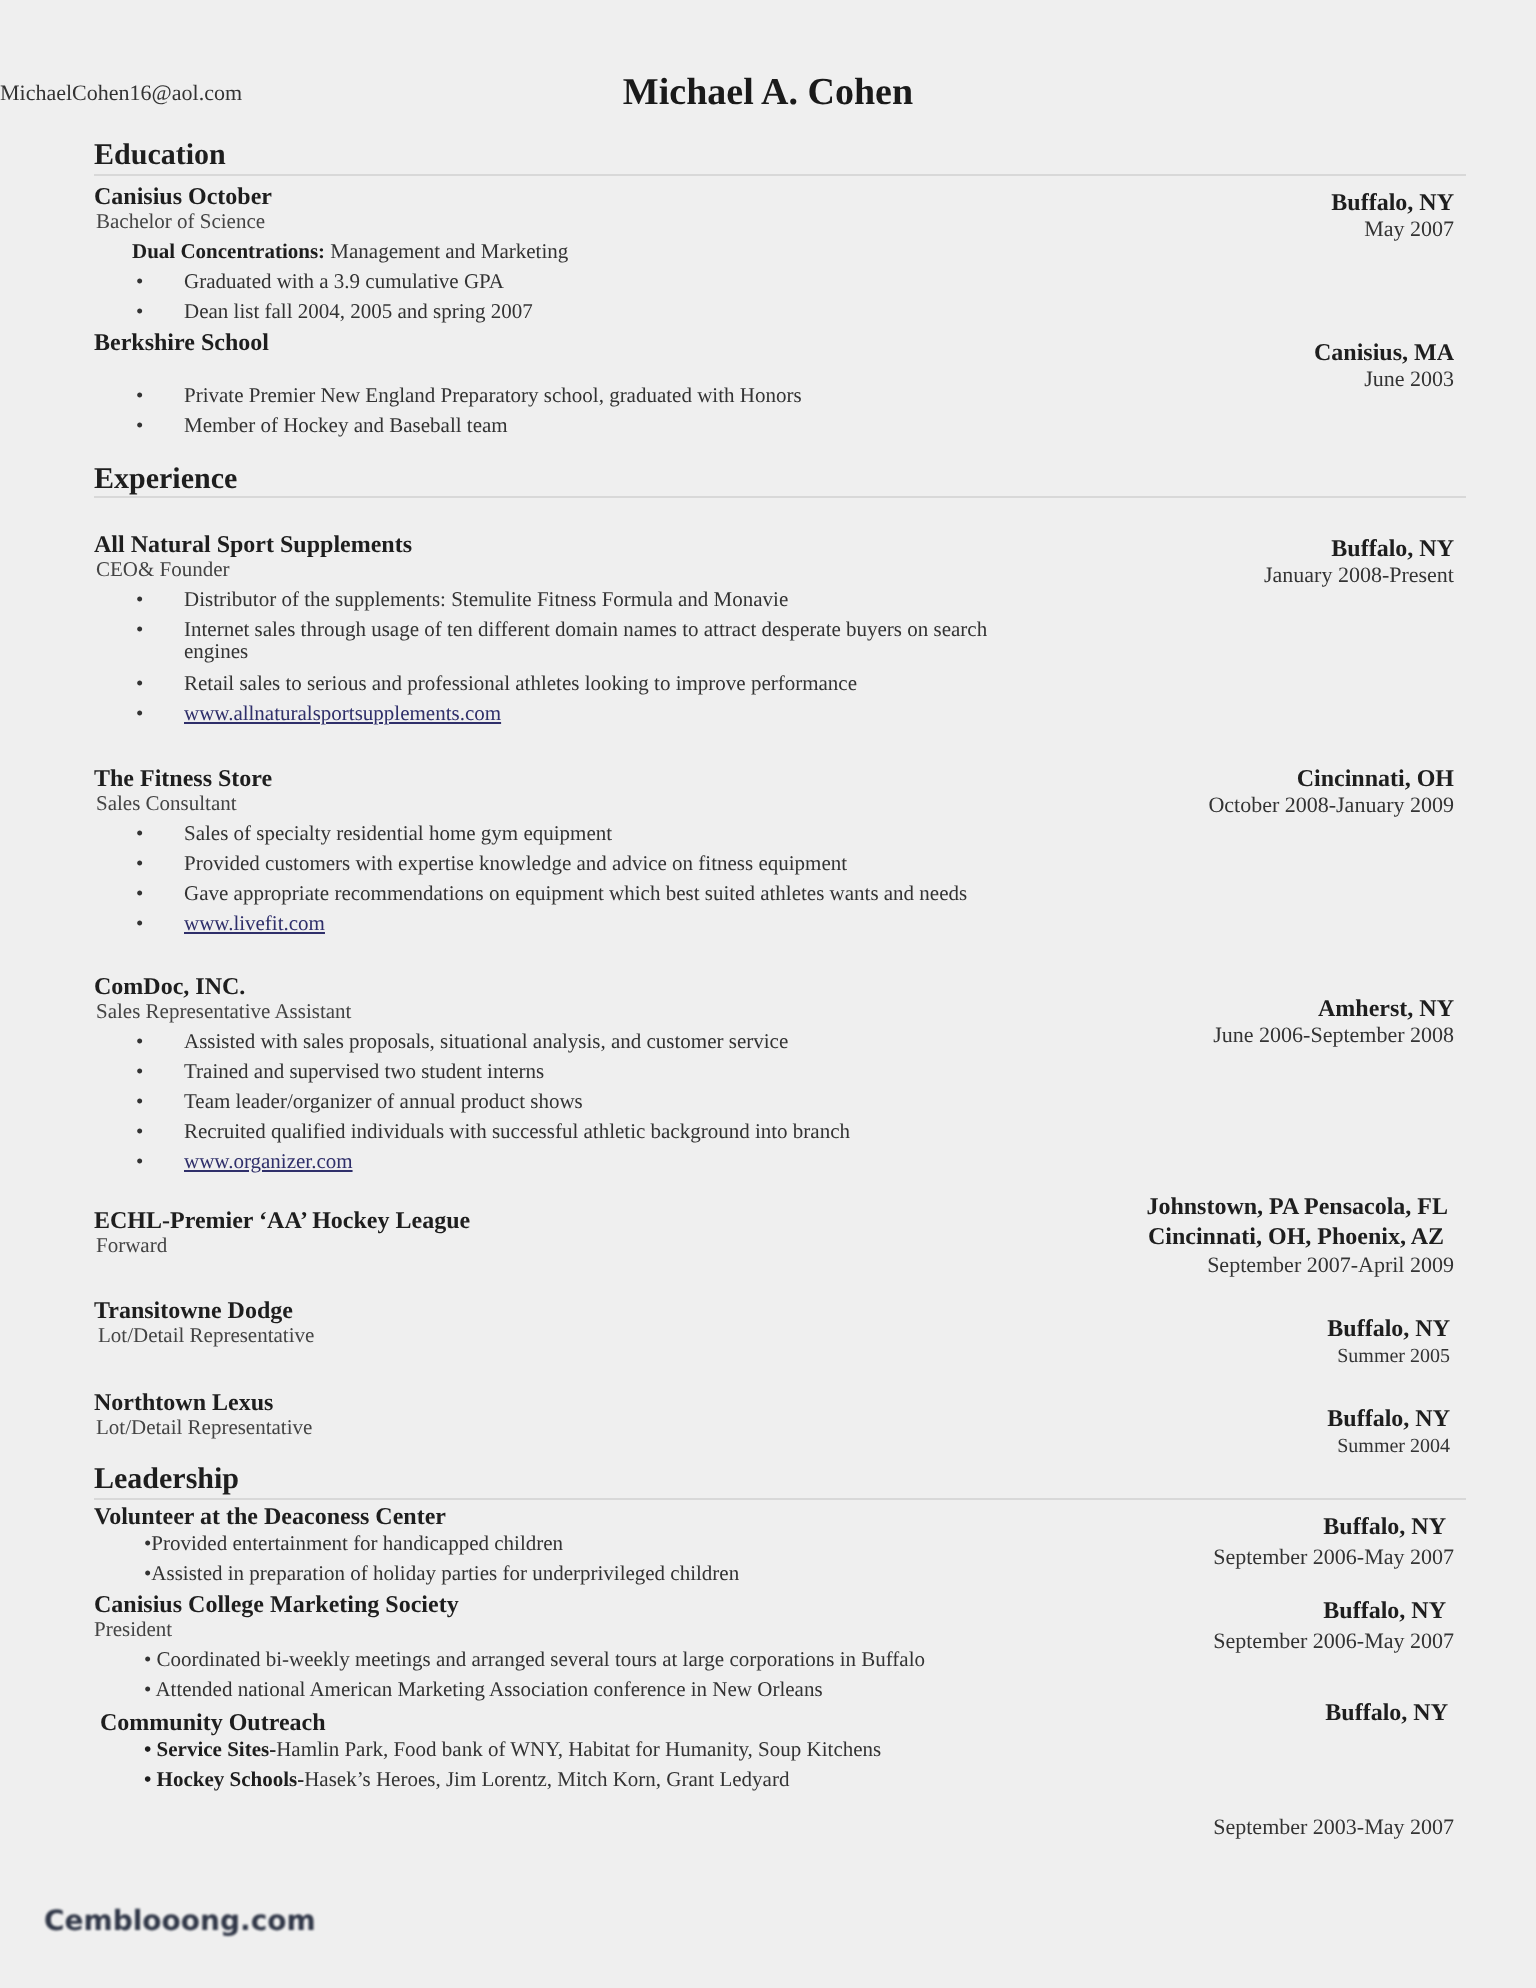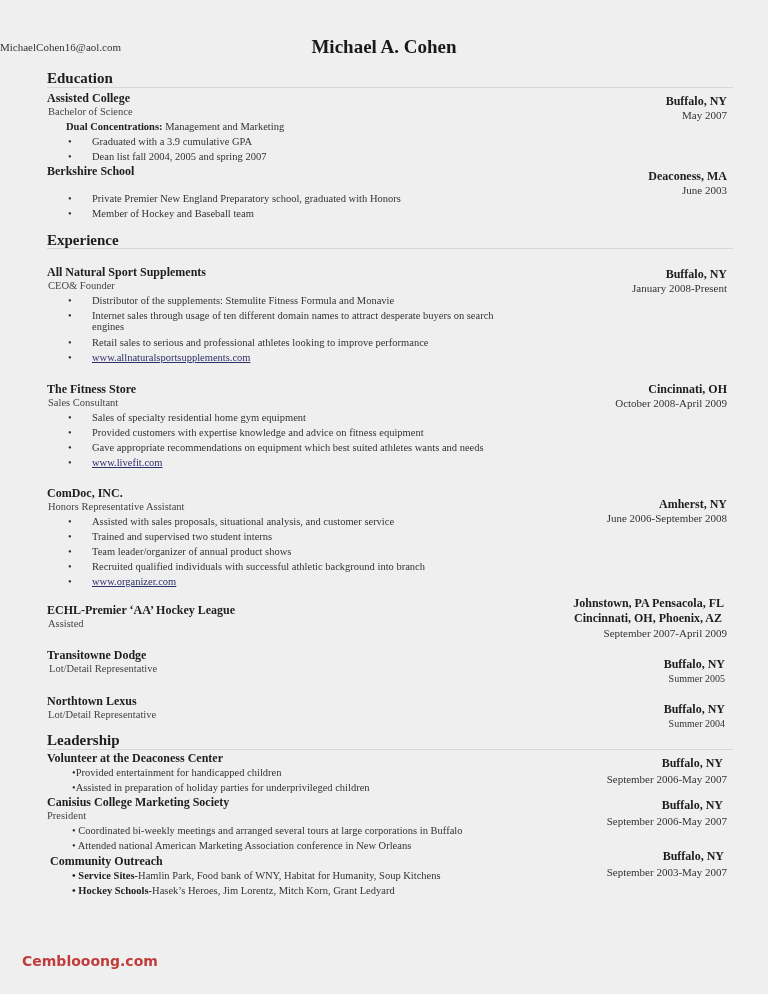--- a/index.html
+++ b/index.html
@@ -21,43 +21,43 @@
   .sub b { color: #1e1e1e; }
   .bullet { left: 68px; font-size: 10.5px; color: #333; }
   .bullet .dot { display: inline-block; width: 24px; }
   .bullet.wrap { white-space: normal; width: 460px; }
   .bullet.wrap .txt { display: inline-block; width: 430px; vertical-align: top; }
   .bullet2 { left: 72px; font-size: 10.5px; color: #333; }
   .bullet2 b { color: #1e1e1e; }
   .link { color: #2f2f6a; text-decoration: underline; }
   .loc { right: 41px; text-align: center; font-size: 12px; font-weight: bold; color: #1e1e1e; }
   .date { right: 41px; text-align: right; font-size: 11px; color: #333; }
-  .watermark { left: 22px; top: 953px; font-family: "DejaVu Sans", sans-serif; font-size: 14px; font-weight: bold; color: #b91c1c; opacity: 0.85; filter: blur(0.6px); }
+  .watermark { left: 22px; top: 953px; font-family: "DejaVu Sans", sans-serif; font-size: 14px; font-weight: bold; color: #0f172a; opacity: 0.85; filter: blur(0.6px); }
 </style>
 </head>
 <body>
 
 <div class="abs name">Michael A. Cohen</div>
 <div class="abs email">MichaelCohen16@aol.com</div>
 
 <div class="abs section-title" style="top:70px">Education</div>
 <div class="rule" style="top:87px"></div>
 
-<div class="abs org" style="top:91px">Assisted College</div>
+<div class="abs org" style="top:91px">Canisius October</div>
 <div class="abs role" style="top:106px">Bachelor of Science</div>
 <div class="abs sub" style="top:121px"><b>Dual Concentrations:</b><span> Management and Marketing</span></div>
 <div class="abs bullet" style="top:136px"><span class="dot">•</span><span>Graduated with a 3.9 cumulative GPA</span></div>
 <div class="abs bullet" style="top:151px"><span class="dot">•</span><span>Dean list fall 2004, 2005 and spring 2007</span></div>
 <div class="abs loc" style="top:94px">Buffalo, NY</div>
 <div class="abs date" style="top:109px">May 2007</div>
 
 <div class="abs org" style="top:164px">Berkshire School</div>
 <div class="abs bullet" style="top:193px"><span class="dot">•</span><span>Private Premier New England Preparatory school, graduated with Honors</span></div>
 <div class="abs bullet" style="top:208px"><span class="dot">•</span><span>Member of Hockey and Baseball team</span></div>
-<div class="abs loc" style="top:169px">Deaconess, MA</div>
+<div class="abs loc" style="top:169px">Canisius, MA</div>
 <div class="abs date" style="top:184px">June 2003</div>
 
 <div class="abs section-title" style="top:232px">Experience</div>
 <div class="rule" style="top:248px"></div>
 
 <div class="abs org" style="top:265px">All Natural Sport Supplements</div>
 <div class="abs role" style="top:280px">CEO&amp; Founder</div>
 <div class="abs bullet" style="top:295px"><span class="dot">•</span><span>Distributor of the supplements: Stemulite Fitness Formula and Monavie</span></div>
 <div class="abs bullet wrap" style="top:310px"><span class="dot">•</span><span class="txt">Internet sales through usage of ten different domain names to attract desperate buyers on search engines</span></div>
 <div class="abs bullet" style="top:337px"><span class="dot">•</span><span>Retail sales to serious and professional athletes looking to improve performance</span></div>
@@ -65,34 +65,34 @@
 <div class="abs loc" style="top:267px">Buffalo,  NY</div>
 <div class="abs date" style="top:282px">January 2008-Present</div>
 
 <div class="abs org" style="top:382px">The Fitness Store</div>
 <div class="abs role" style="top:397px">Sales Consultant</div>
 <div class="abs bullet" style="top:412px"><span class="dot">•</span><span>Sales of specialty residential home gym equipment</span></div>
 <div class="abs bullet" style="top:427px"><span class="dot">•</span><span>Provided customers with expertise knowledge and advice on fitness equipment</span></div>
 <div class="abs bullet" style="top:442px"><span class="dot">•</span><span>Gave appropriate recommendations on equipment which best suited athletes wants and needs</span></div>
 <div class="abs bullet" style="top:457px"><span class="dot">•</span><span class="link">www.livefit.com</span></div>
 <div class="abs loc" style="top:382px">Cincinnati, OH</div>
-<div class="abs date" style="top:397px">October 2008-April 2009</div>
+<div class="abs date" style="top:397px">October 2008-January 2009</div>
 
 <div class="abs org" style="top:486px">ComDoc, INC.</div>
-<div class="abs role" style="top:501px">Honors Representative Assistant</div>
+<div class="abs role" style="top:501px">Sales Representative Assistant</div>
 <div class="abs bullet" style="top:516px"><span class="dot">•</span><span>Assisted with sales proposals, situational analysis, and customer service</span></div>
 <div class="abs bullet" style="top:531px"><span class="dot">•</span><span>Trained and supervised two student interns</span></div>
 <div class="abs bullet" style="top:546px"><span class="dot">•</span><span>Team leader/organizer of annual product shows</span></div>
 <div class="abs bullet" style="top:561px"><span class="dot">•</span><span>Recruited qualified individuals with successful athletic background into branch</span></div>
 <div class="abs bullet" style="top:576px"><span class="dot">•</span><span class="link">www.organizer.com</span></div>
 <div class="abs loc" style="top:497px">Amherst, NY</div>
 <div class="abs date" style="top:512px">June 2006-September 2008</div>
 
 <div class="abs org" style="top:603px">ECHL-Premier ‘AA’ Hockey League</div>
-<div class="abs role" style="top:618px">Assisted</div>
+<div class="abs role" style="top:618px">Forward</div>
 <div class="abs loc" style="top:596px; right:44px">Johnstown, PA Pensacola, FL</div>
 <div class="abs loc" style="top:611px; right:46px">Cincinnati, OH, Phoenix, AZ</div>
 <div class="abs date" style="top:627px">September 2007-April 2009</div>
 
 <div class="abs org" style="top:648px">Transitowne Dodge</div>
 <div class="abs role" style="top:663px; left:49px">Lot/Detail Representative</div>
 <div class="abs loc" style="top:657px; right:43px">Buffalo, NY</div>
 <div class="abs date" style="top:673px; right:43px; font-size:10px">Summer 2005</div>
 
 <div class="abs org" style="top:694px">Northtown Lexus</div>
@@ -113,15 +113,15 @@
 <div class="abs role" style="top:810px; left:47px">President</div>
 <div class="abs bullet2" style="top:825px">• Coordinated bi-weekly meetings and arranged several tours at large corporations in Buffalo</div>
 <div class="abs bullet2" style="top:840px">• Attended national American Marketing Association conference in New Orleans</div>
 <div class="abs loc" style="top:798px; right:45px">Buffalo, NY</div>
 <div class="abs date" style="top:815px">September 2006-May 2007</div>
 
 <div class="abs org" style="top:854px; left:50px">Community Outreach</div>
 <div class="abs bullet2" style="top:870px"><b>• Service Sites-</b><span>Hamlin Park, Food bank of WNY, Habitat for Humanity, Soup Kitchens</span></div>
 <div class="abs bullet2" style="top:885px"><b>• Hockey Schools-</b><span>Hasek’s Heroes, Jim Lorentz, Mitch Korn, Grant Ledyard</span></div>
 <div class="abs loc" style="top:849px; right:44px">Buffalo, NY</div>
-<div class="abs date" style="top:866px">September 2003-May 2007</div>
+<div class="abs date" style="top:908px">September 2003-May 2007</div>
 
 <div class="abs watermark">Cemblooong.com</div>
 
 </body></html>

